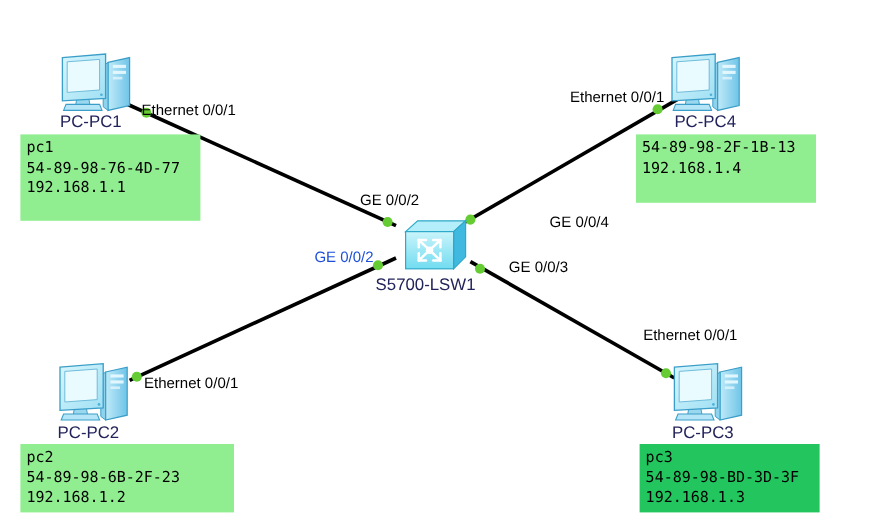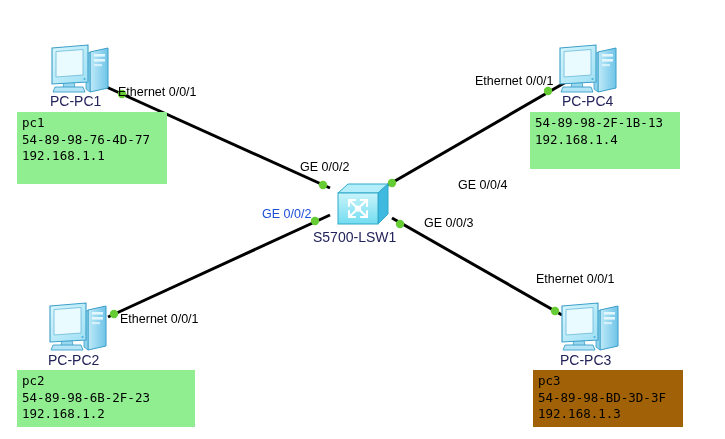--- a/index.html
+++ b/index.html
@@ -191,21 +191,21 @@
     <rect x="46" y="22" width="8" height="2.2" fill="#eaf9ff" opacity="0.7"></rect>
 
     <path d="M16 40 L26 40 L27 46 L15 46 Z" fill="#9ad8ef" stroke="#3a9ec8" stroke-width="0.8"></path>
     <path d="M7 45 L35 45 L37 50 L5 50 Z" fill="#b6e5f7" stroke="#3a9ec8" stroke-width="0.9"></path>
 
     <path d="M4 6 L40 3 L40 40 L4 42 Z" fill="url(#scr)" stroke="#3a9ec8" stroke-width="1.1"></path>
     <path d="M8 9.5 L35 7.5 L35 33 L8 35 Z" fill="#eafbff" stroke="#6cb9d8" stroke-width="0.8"></path>
     <circle cx="36.5" cy="37" r="1.1" fill="#4fb0d8"></circle>
   </svg></div>
       <div class="node-label" style="left: 560px; top: 352px;">PC-PC3</div>
-      <div class="info-box" style="left: 533px; top: 370px; width: 150px; height: 57px; background: #a16207;"><span class="info-line">pc3</span><span class="info-line">54-89-98-BD-3D-3F</span><span class="info-line">192.168.1.3</span></div>
+      <div class="info-box" style="left: 533px; top: 370px; width: 150px; height: 57px; background: #22c55e;"><span class="info-line">pc3</span><span class="info-line">54-89-98-BD-3D-3F</span><span class="info-line">192.168.1.3</span></div>
       <div class="switch-icon" style="left: 334px; top: 181px;">
   <svg viewBox="0 0 56 48" xmlns="http://www.w3.org/2000/svg" width="56" height="48">
     <defs>
       <linearGradient id="swf" x1="0" y1="0" x2="0" y2="1">
         <stop offset="0" stop-color="#c9f4fb"></stop>
         <stop offset="1" stop-color="#72dcf0"></stop>
       </linearGradient>
     </defs>
 
     <path d="M4 12 L14 3 L54 3 L44 12 Z" fill="#b4eefa" stroke="#2fa9c9" stroke-width="1"></path>

